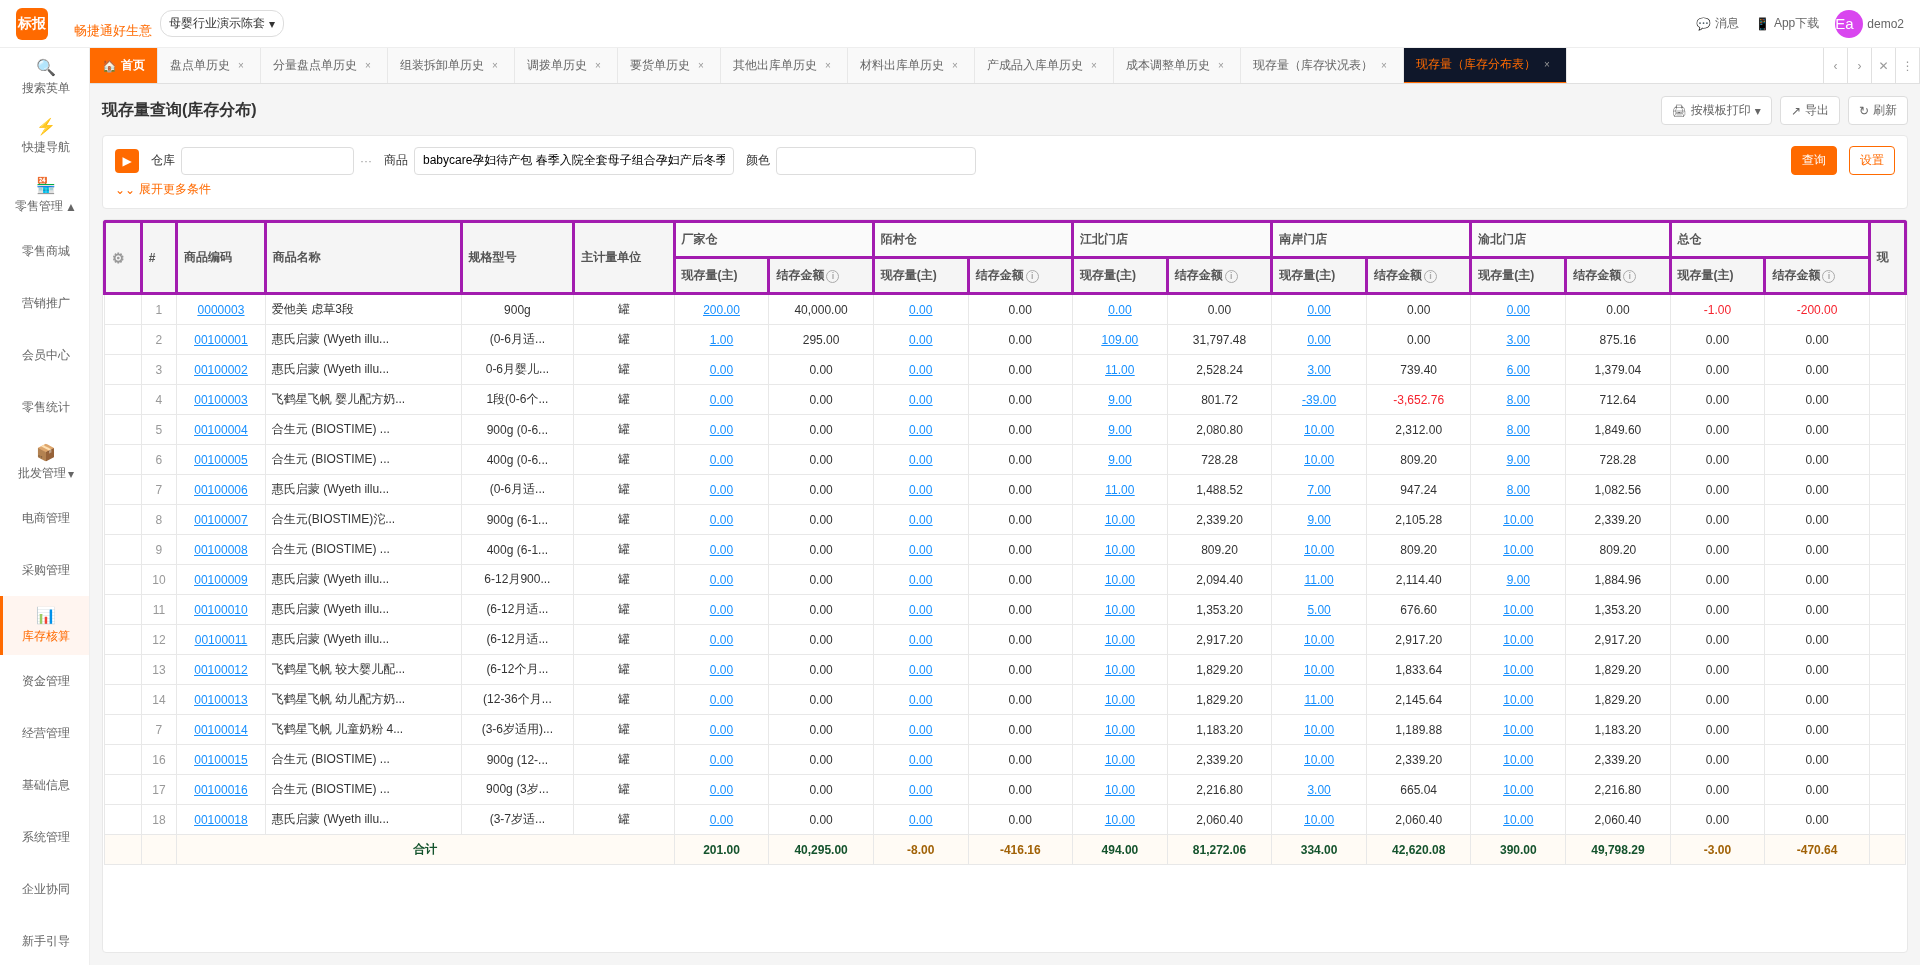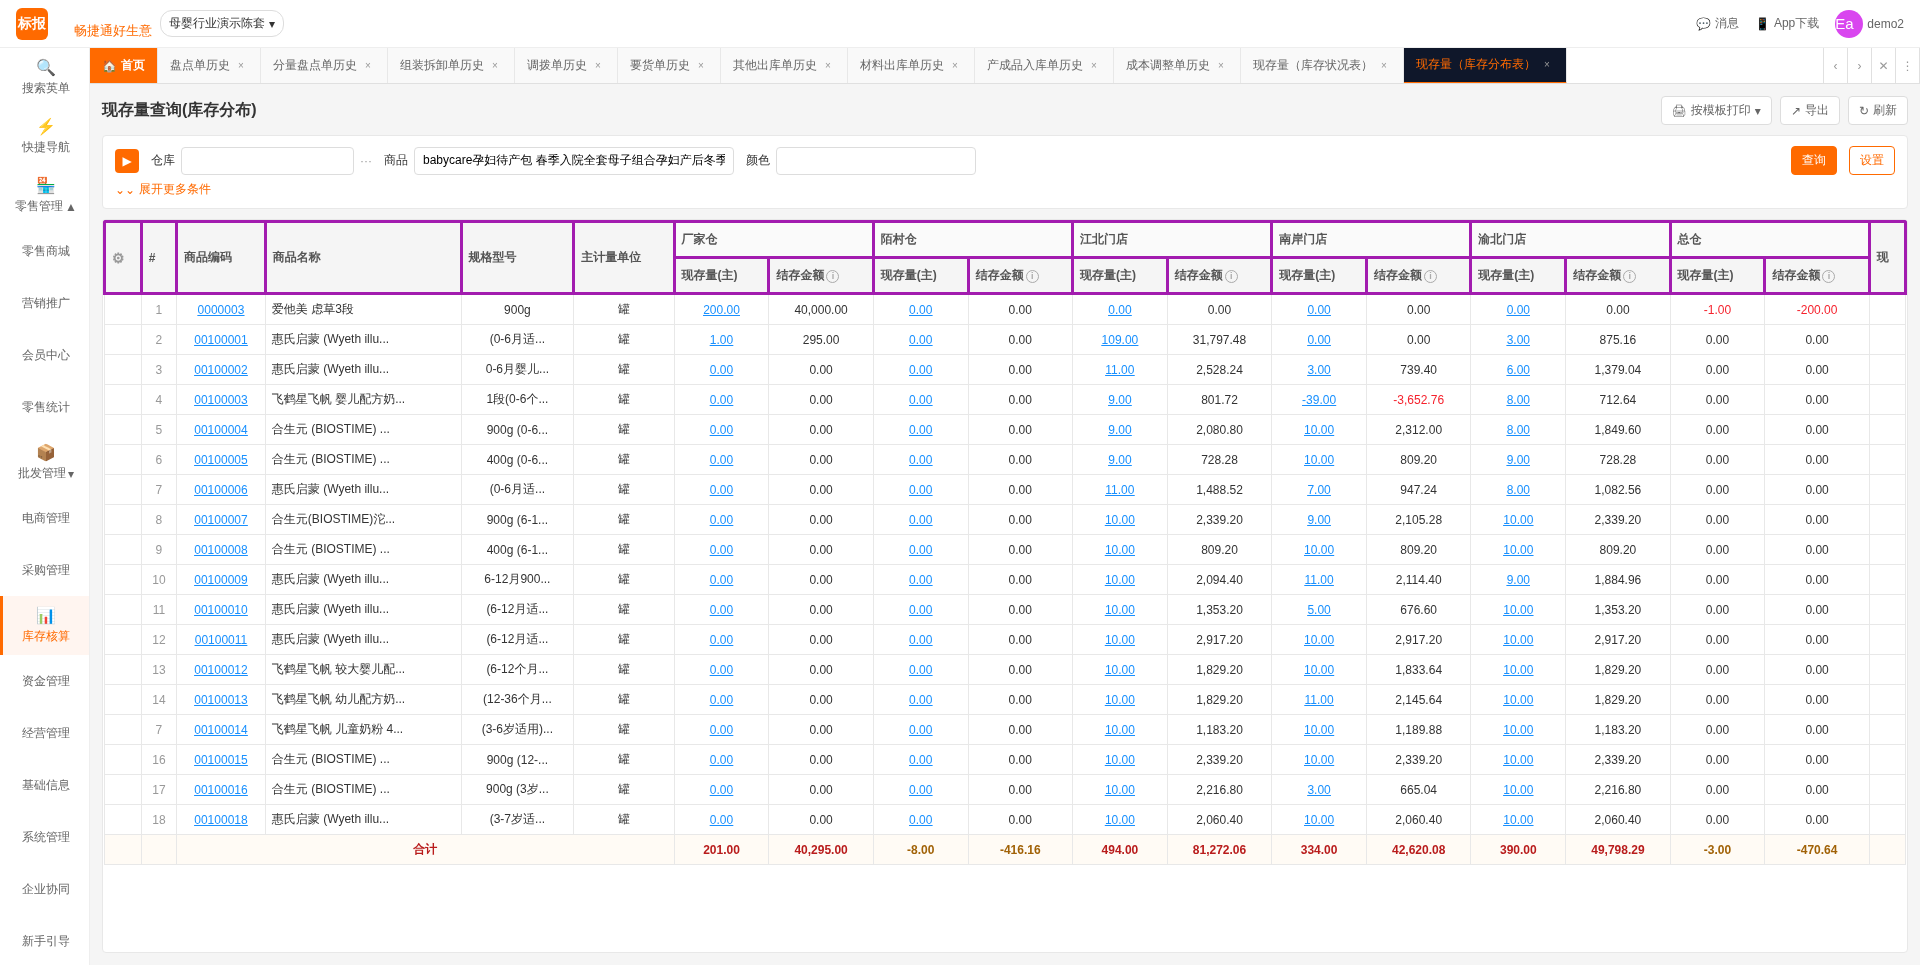--- a/index.html
+++ b/index.html
@@ -258,21 +258,21 @@
       white-space: nowrap;
       color: #333;
     }
     .td-link { color: #1890ff; text-decoration: underline; cursor: pointer; }
     .td-red { color: #f5222d; }
     .td-left { text-align: left; }
     .td-serial { color: #999; }
     .gear-icon { color: #999; cursor: pointer; font-size: 14px; }
 
     
-    .summary-row td { background: #fffbf5; font-weight: bold; color: #b91c1c; }
+    .summary-row td { background: #fffbf5; font-weight: bold; color: #14532d; }
     .summary-row td.td-red { color: #a16207; }
 
     
     .table-container::-webkit-scrollbar { width: 6px; height: 6px; }
     .table-container::-webkit-scrollbar-track { background: #f0f0f0; }
     .table-container::-webkit-scrollbar-thumb { background: #ccc; border-radius: 3px; }
 
     
     .info-icon {
       display: inline-flex;

